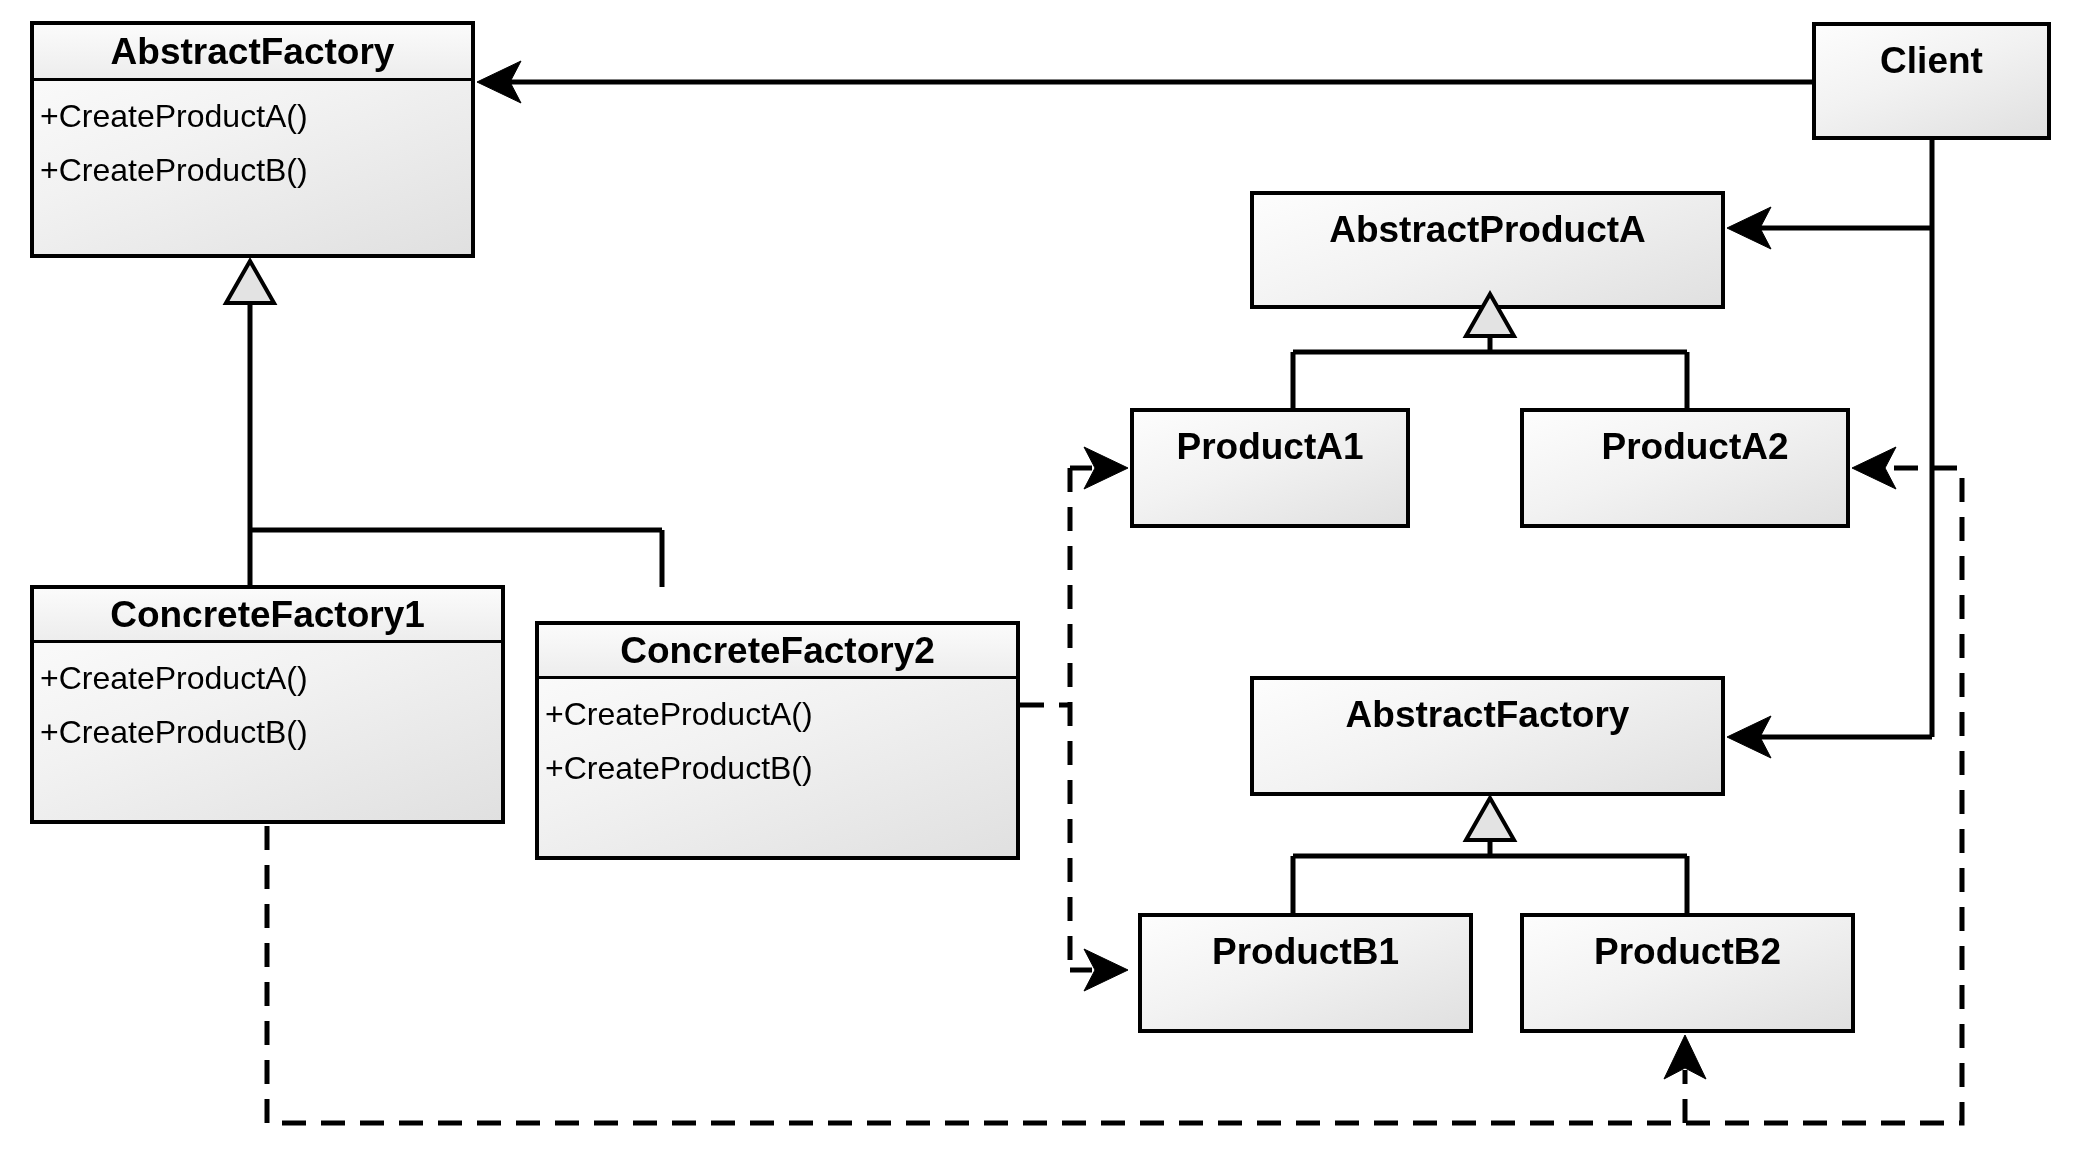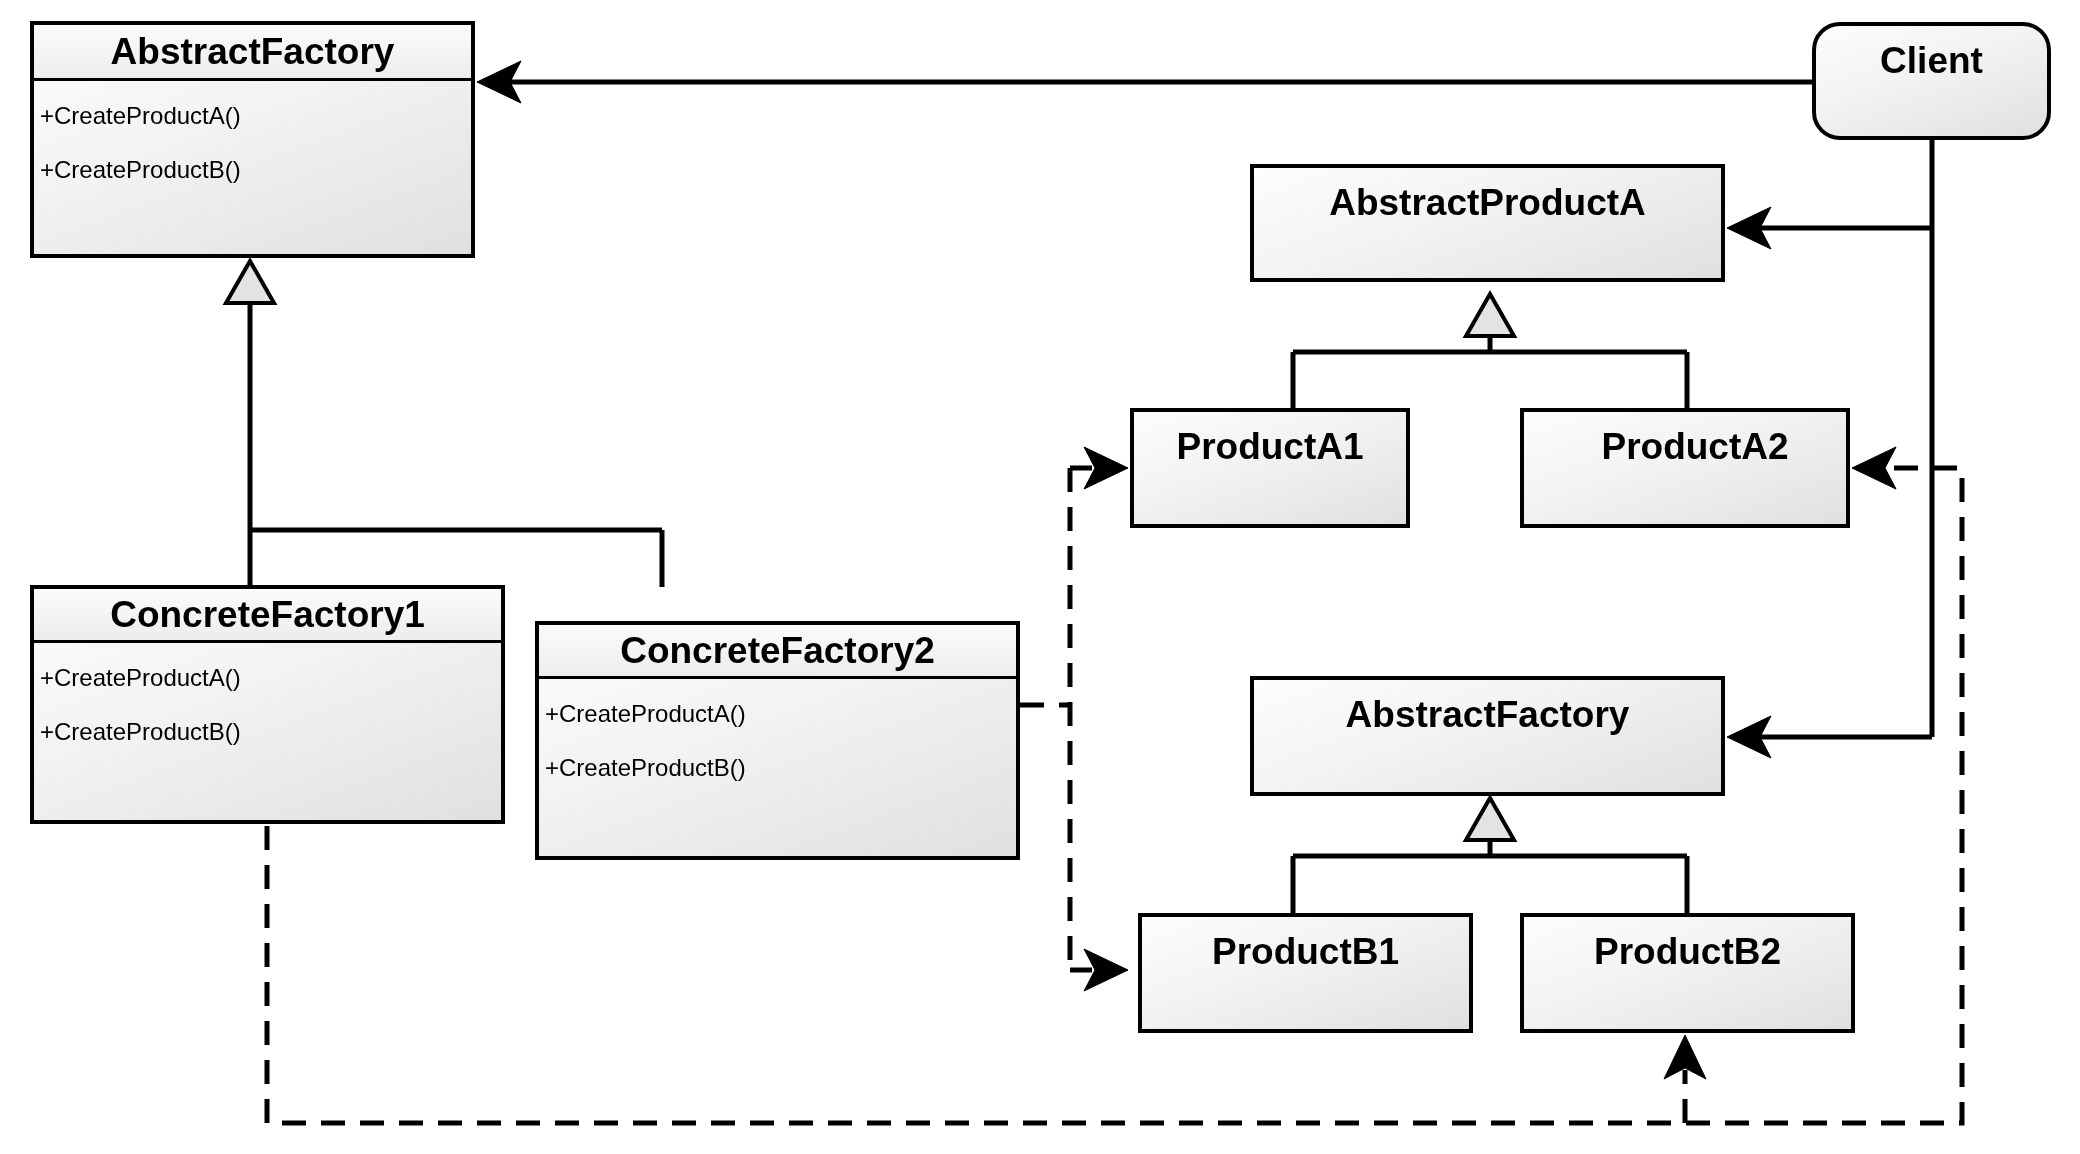--- a/index.html
+++ b/index.html
@@ -29,21 +29,21 @@
     background:linear-gradient(180deg,#fbfbfb,#ededed);
   }
   .uml-box.simple .uml-title{
     display:block;
     padding-top:14px;
   }
   .uml-body{
     padding:8px 0 0 6px;
   }
   .uml-method{
-    font-size:24px;
+    font-size:32px;
     line-height:54px;
     color:#000000;
     white-space:nowrap;
   }
   #connectors{
     position:absolute;left:0;top:0;
     pointer-events:none;
   }
 </style>
 </head>
@@ -52,24 +52,24 @@
 <div id="stage">
 
   <div id="boxes">
       <div class="uml-box" style="left: 30px; top: 21px; width: 445px; height: 237px;">
         <div class="uml-title compartment" style="height: 53px;">AbstractFactory</div>
         <div class="uml-body">
           <div class="uml-method">+CreateProductA()</div>
           <div class="uml-method">+CreateProductB()</div>
         </div>
       </div>
-      <div class="uml-box simple" style="left: 1812px; top: 22px; width: 239px; height: 118px; border-radius: 28px;">
+      <div class="uml-box simple" style="left: 1812px; top: 22px; width: 239px; height: 118px;">
         <div class="uml-title">Client</div>
       </div>
-      <div class="uml-box simple" style="left: 1250px; top: 164px; width: 475px; height: 118px;">
+      <div class="uml-box simple" style="left: 1250px; top: 191px; width: 475px; height: 118px;">
         <div class="uml-title">AbstractProductA</div>
       </div>
       <div class="uml-box simple" style="left: 1130px; top: 408px; width: 280px; height: 120px;">
         <div class="uml-title">ProductA1</div>
       </div>
       <div class="uml-box simple" style="left: 1520px; top: 408px; width: 330px; height: 120px; padding-left: 20px;">
         <div class="uml-title">ProductA2</div>
       </div>
       <div class="uml-box simple" style="left: 1250px; top: 676px; width: 475px; height: 120px;">
         <div class="uml-title">AbstractFactory</div>

